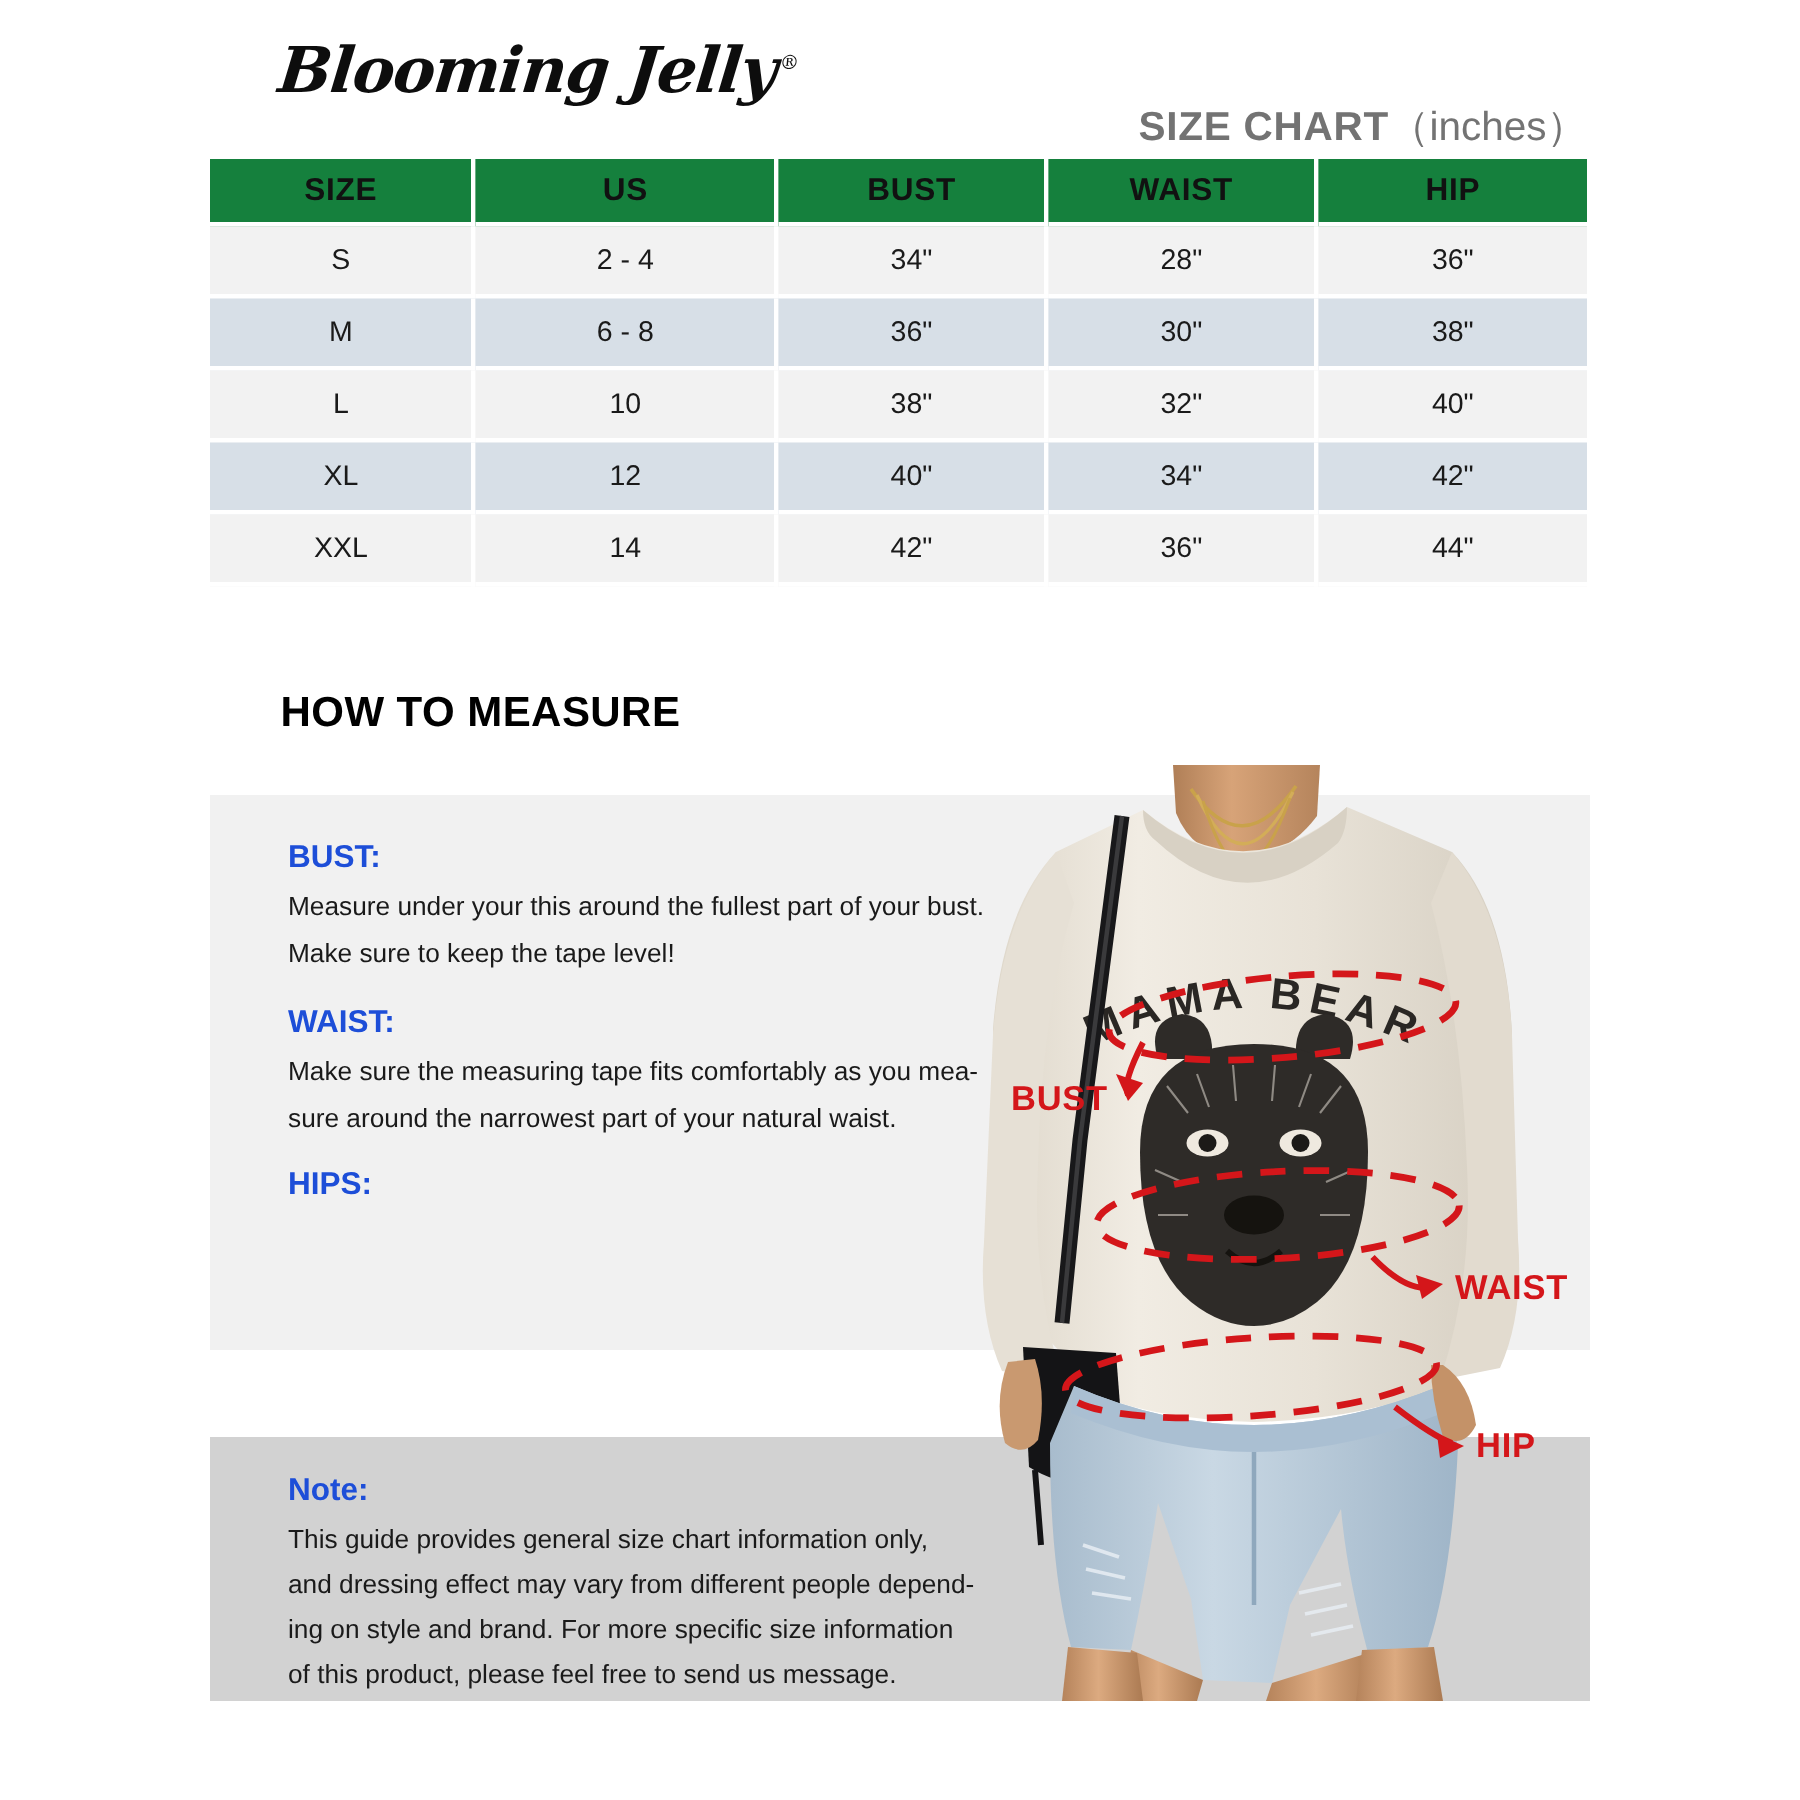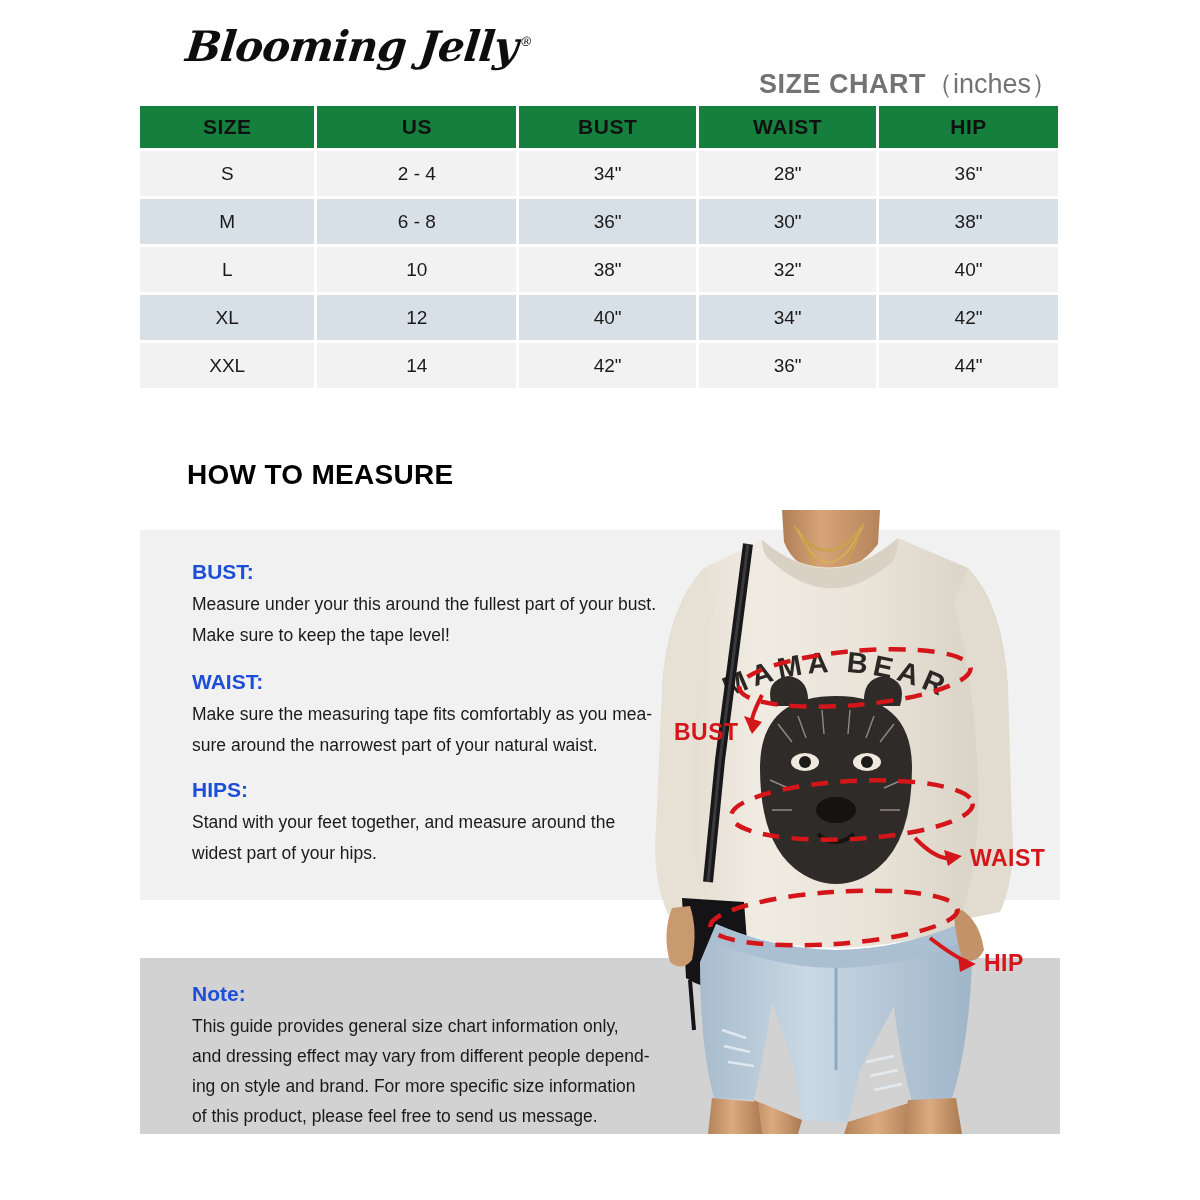--- a/index.html
+++ b/index.html
@@ -284,20 +284,19 @@
   <div class="measure-text blk-bust">
     <div class="m-head">BUST:</div>
     <div class="m-body">Measure under your this around the fullest part of your bust. Make sure to keep the tape level!</div>
   </div>
   <div class="measure-text blk-waist">
     <div class="m-head">WAIST:</div>
     <div class="m-body">Make sure the measuring tape fits comfortably as you mea-sure around the narrowest part of your natural waist.</div>
   </div>
   <div class="measure-text blk-hips">
     <div class="m-head">HIPS:</div>
-    <div class="m-body">Stand with your feet together, and measure around the widest part of your hips.</div>
   </div>
   <div class="measure-text blk-note">
     <div class="m-head">Note:</div>
     <div class="m-body">This guide provides general size chart information only, and dressing effect may vary from different people depend-ing on style and brand. For more specific size information of this product, please feel free to send us message.</div>
   </div>
 
 </div>
 
 </body></html>

